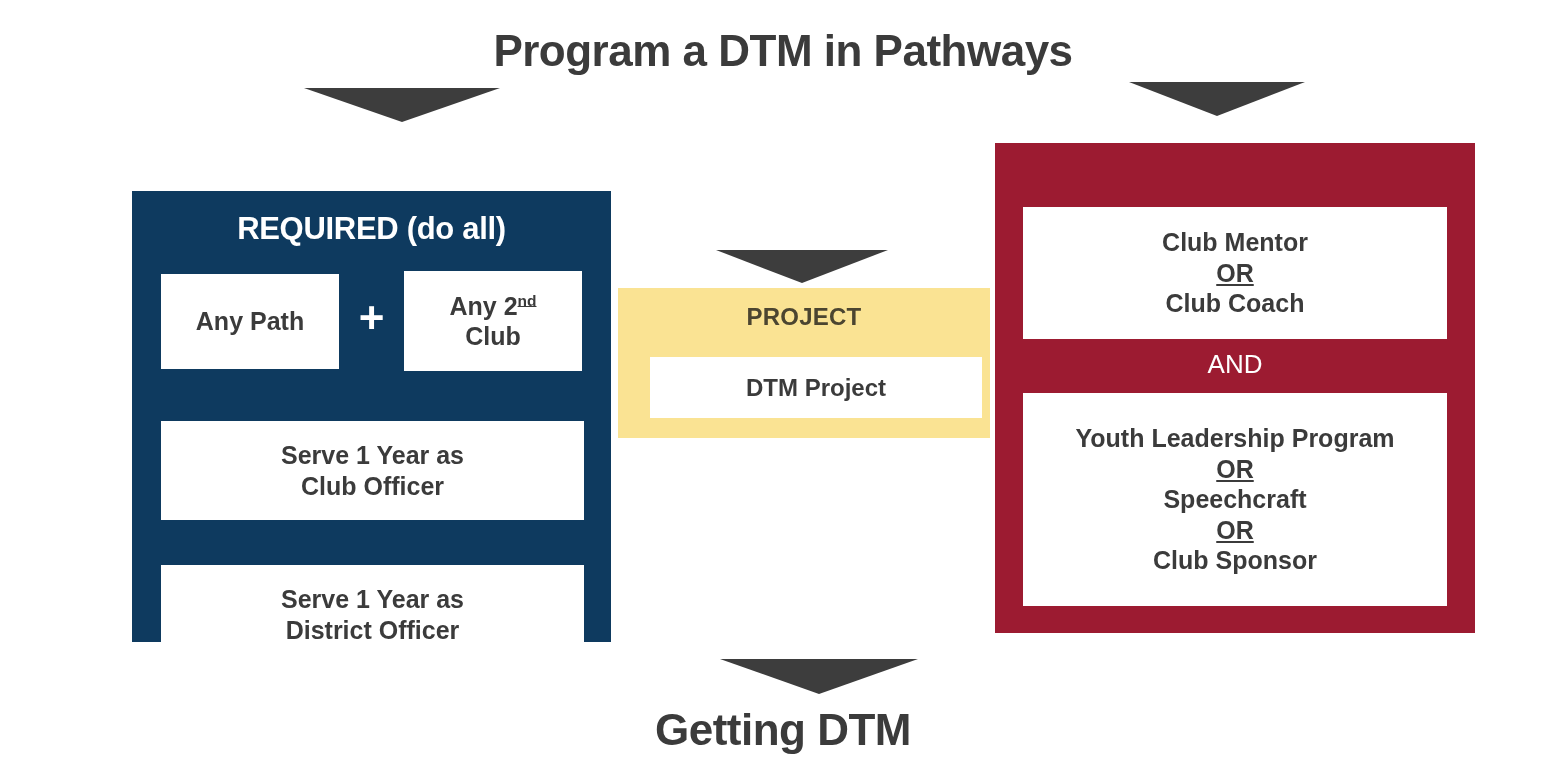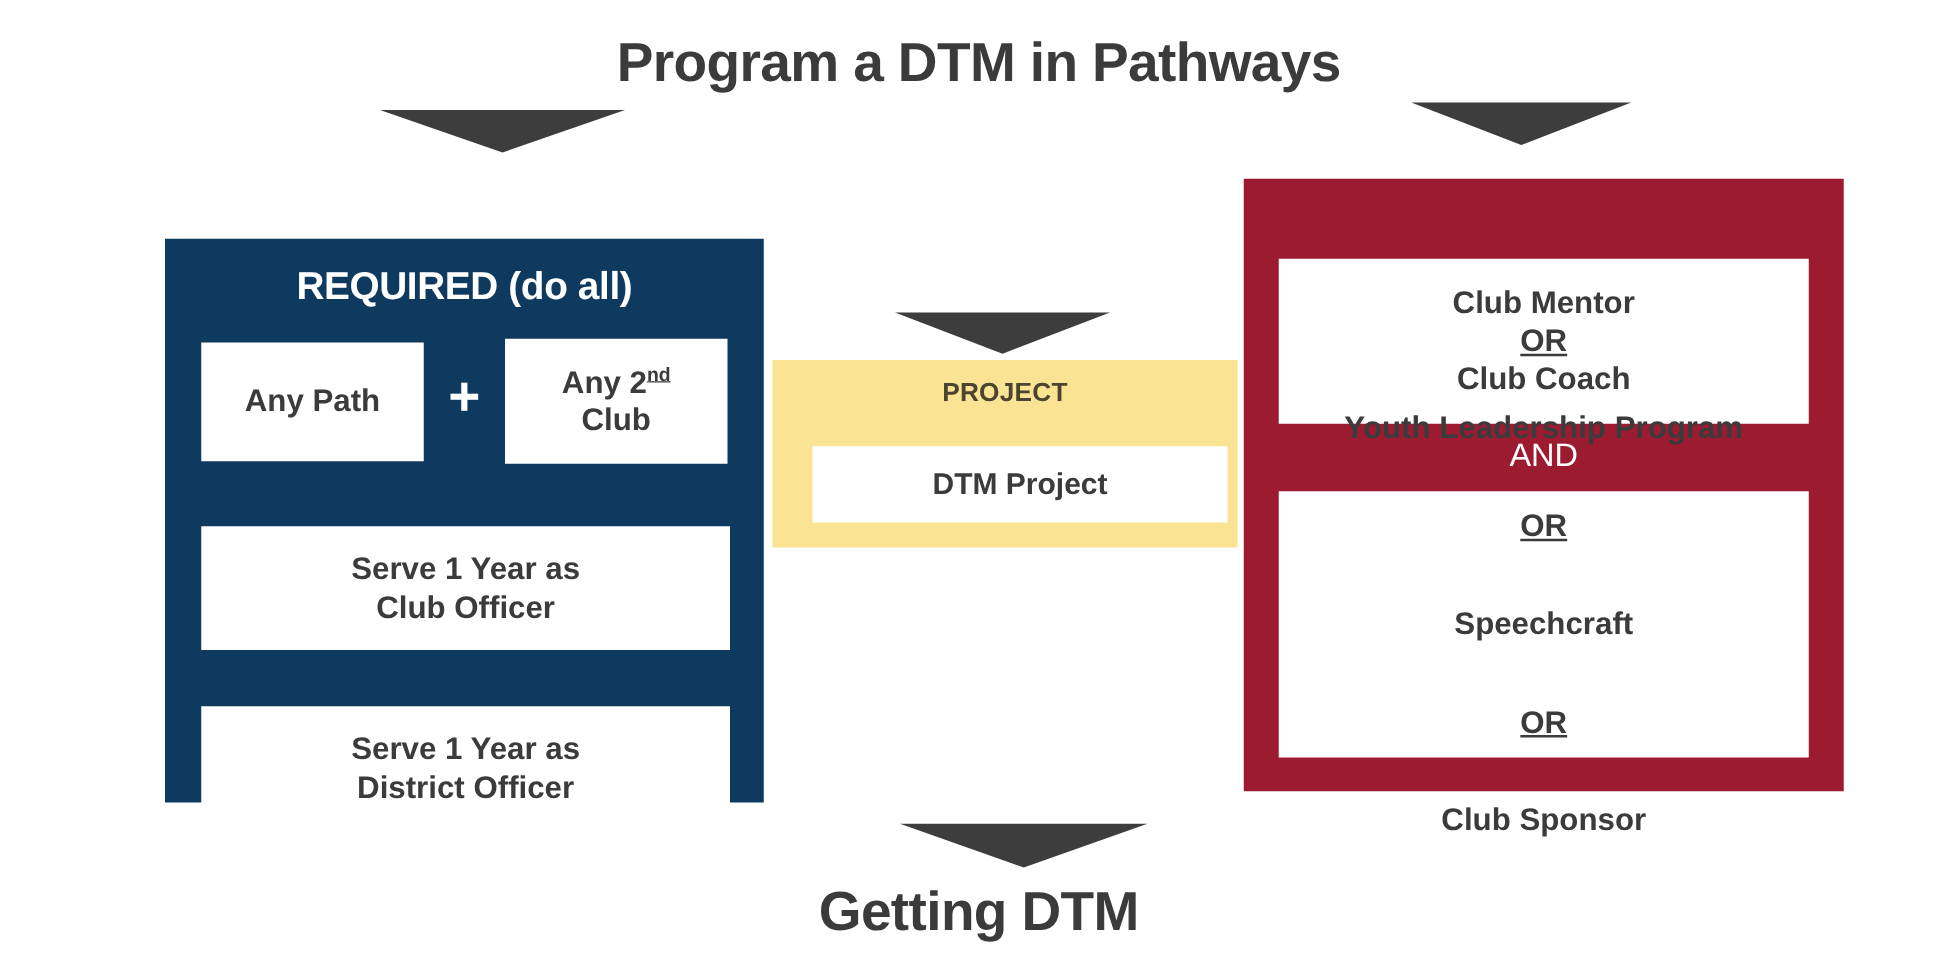--- a/index.html
+++ b/index.html
@@ -112,21 +112,21 @@
     font-size: 31px;
     letter-spacing: -0.3px;
   }
   .panel-electives .panel-heading {
     margin-top: 19px;
     font-size: 31px;
     letter-spacing: -0.3px;
   }
   .panel-project .panel-heading {
     margin-top: 15px;
-    font-size: 21px;
+    font-size: 24px;
     color: #4b4530;
     letter-spacing: 0.2px;
   }
 
   
   .wbox {
     background: #ffffff;
     box-sizing: border-box;
     display: flex;
     align-items: center;
@@ -221,21 +221,20 @@
     color: #ffffff;
   }
   .box-elective-2 {
     position: absolute;
     left: 28px;
     top: 250px;
     width: 424px;
     height: 213px;
     font-size: 25px;
     flex-direction: column;
-    gap: 48px;
   }
   .or-word {
     text-decoration: underline;
     font-weight: bold;
   }
   .opt-line { display: block; }
 </style>
 </head>
 <body>
 

